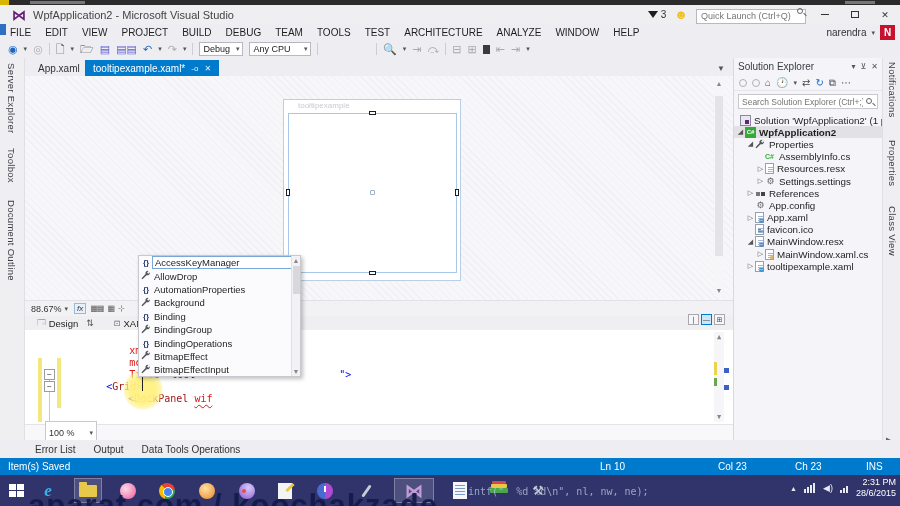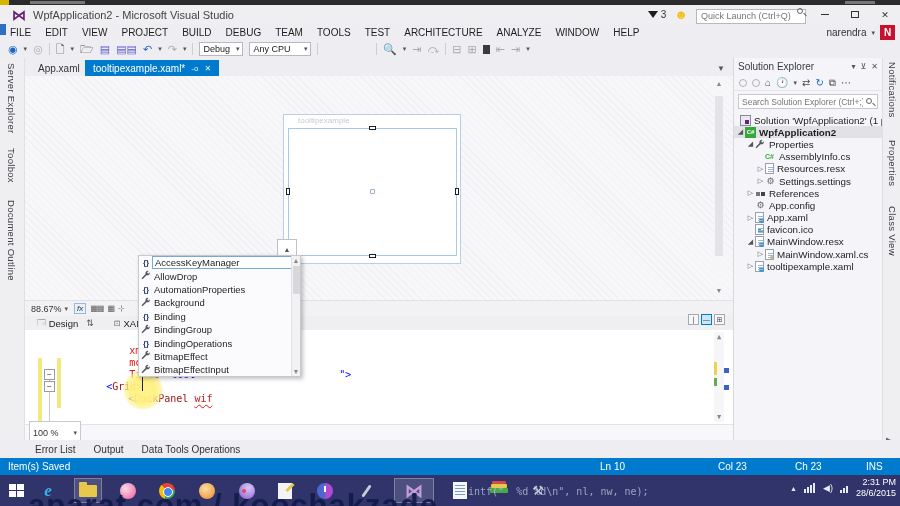--- a/index.html
+++ b/index.html
@@ -58,21 +58,21 @@
   #tabstrip { left:25px; top:58px; width:708px; height:18px; background:#EEEEF2; }
   .doctab { position:absolute; top:2px; height:16px; display:flex; align-items:center; font-size:10px; padding:0 8px; gap:6px; }
   #tab-inactive { left:5px; color:#333; }
   #tab-active { left:60px; background:#007ACC; color:#fff; }
   .tab-pin, .tab-close { font-size:8px; color:#e8f3ff; }
   #docwell-caret { position:absolute; right:8px; top:6px; font-size:8px; color:#555; }
 
   
   #designer { left:25px; top:76px; width:708px; height:224px; background:#F7F7FA;
     background-image:repeating-linear-gradient(45deg, rgba(110,110,140,.05) 0 1px, transparent 1px 5px); overflow:hidden; }
-  #artboard { position:absolute; left:258px; top:23px; width:178px; height:150px; background:#fff; border:1px solid #b9cfe8;margin-top:15px; }
+  #artboard { position:absolute; left:258px; top:23px; width:178px; height:182px; background:#fff; border:1px solid #b9cfe8; }
   #artboard-title { position:absolute; left:14px; top:1px; font-size:8px; color:#c9c9d2; }
   #sel-rect { position:absolute; left:4px; top:13px; right:3px; bottom:7px; border:1px solid #a8c8ea; }
   .handle { position:absolute; background:#fdfdfd; border:1px solid #1e1e1e; }
   .h-top { left:50%; top:-3px; width:7px; height:4px; margin-left:-4px; }
   .h-bottom { left:50%; bottom:-3px; width:7px; height:4px; margin-left:-4px; }
   .h-left { left:-3px; top:50%; width:4px; height:7px; margin-top:-4px; }
   .h-right { right:-3px; top:50%; width:4px; height:7px; margin-top:-4px; }
   .h-center { left:50%; top:50%; width:5px; height:5px; margin:-3px 0 0 -3px; border:1px solid #9ab0cc; background:transparent; border-radius:1px; }
   #adorner-box { position:absolute; left:-7px; bottom:4px; width:20px; height:20px; background:#fff; border:1px solid #c0c0c8; font-size:7px; color:#555; display:flex; align-items:center; justify-content:center; }
   #designer-vscroll { position:absolute; right:9px; top:2px; width:10px; height:218px; background:#F6F6F8; }
@@ -108,21 +108,21 @@
   #click-halo { left:98px; top:40px; width:40px; height:40px; border-radius:50%;
     background:radial-gradient(circle, rgba(255,241,130,.95) 0 45%, rgba(255,241,130,.55) 65%, rgba(255,241,130,0) 72%); z-index:30; }
   #caret-ibeam { left:117px; top:47px; width:1px; height:14px; background:#222; z-index:31; }
   #editor-vscroll { position:absolute; left:689px; top:2px; width:10px; height:90px; background:#F6F6F8; }
   .mark-y { position:absolute; left:0; top:30px; width:3px; height:13px; background:#E8D44D; }
   .mark-g { position:absolute; left:0; top:46px; width:3px; height:8px; background:#6AA84F; }
   .bluesq { position:absolute; left:699px; width:5px; height:5px; background:#3E5FC4; }
 
   
   #editor-footer { left:25px; top:424px; width:708px; height:16px; background:#F8F8FA; border-top:1px solid #E4E4E8; display:flex; align-items:center; }
-  #xzoom { margin-left:4px; width:52px; height:24px; border:1px solid #C8C8CE; background:#fff; font-size:9px; color:#333; display:flex; align-items:center; justify-content:space-between; padding:0 3px; }
+  #xzoom { margin-left:20px; width:52px; height:24px; border:1px solid #C8C8CE; background:#fff; font-size:9px; color:#333; display:flex; align-items:center; justify-content:space-between; padding:0 3px; }
 
   
   #intellisense { left:138px; top:255px; width:163px; height:122px; background:#FBFBFD; border:1px solid #C8C8CE; box-shadow:2px 2px 4px rgba(0,0,0,.25); z-index:50; }
   .is-row { position:relative; height:13.4px; display:flex; align-items:center; font-size:9.5px; color:#1e1e1e; }
   .is-ic { width:14px; text-align:center; font-size:8px; font-weight:bold; color:#2b3a67; flex:none; }
   .is-label { padding-left:1px; }
   .is-row.selected .is-label { border:1px solid #7ba7d7; background:#fff; margin-left:-1px; padding:0 54px 0 2px; }
   #is-scroll { position:absolute; right:0; top:0; width:9px; height:100%; background:#F2F2F4; border-left:1px solid #E0E0E4; }
   #is-thumb { position:absolute; left:1px; top:10px; width:7px; height:28px; background:#D8D8DC; }
 

